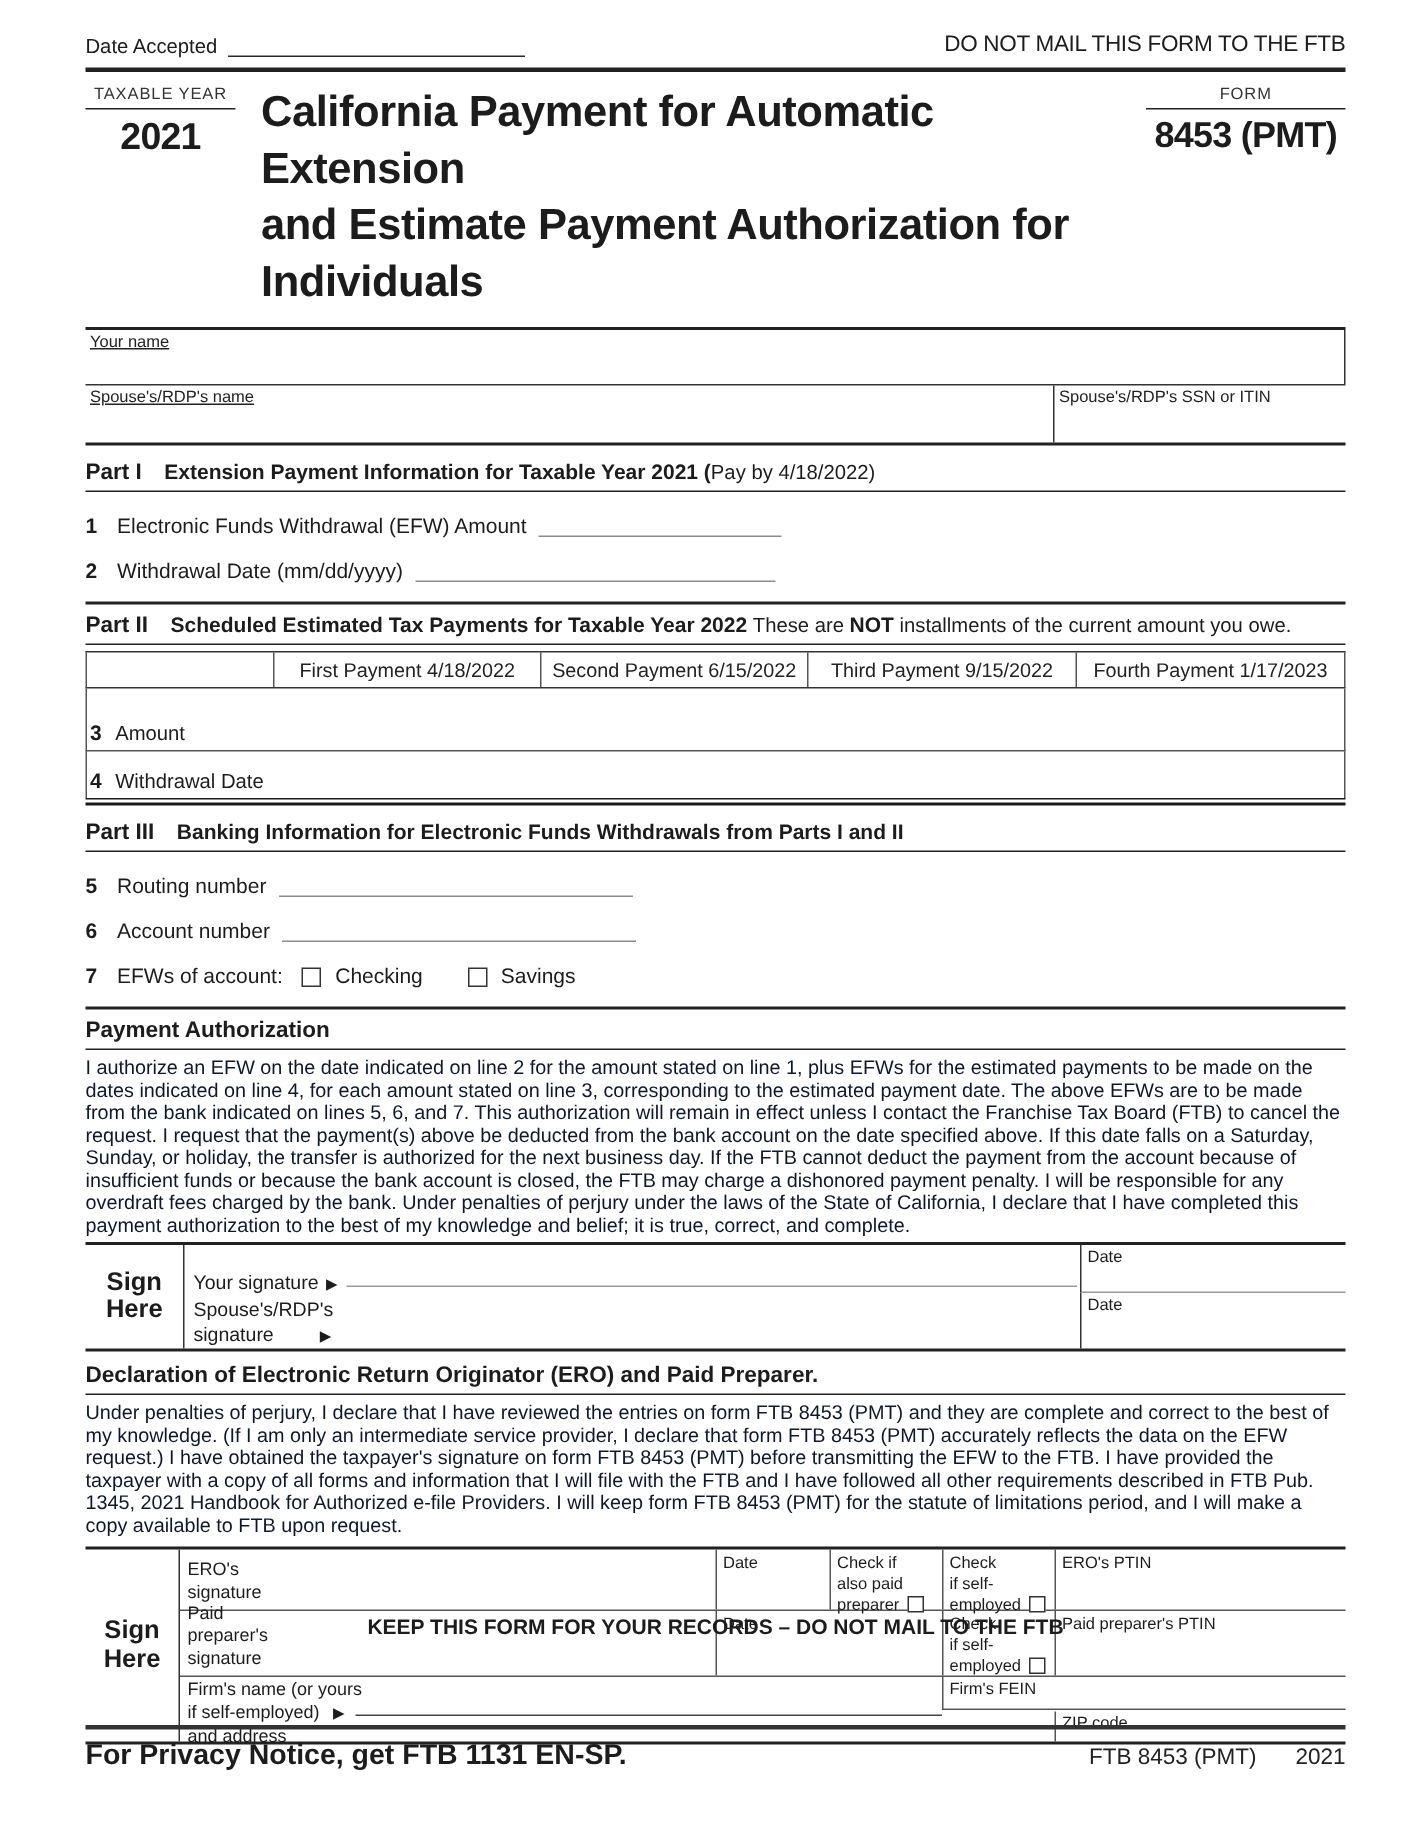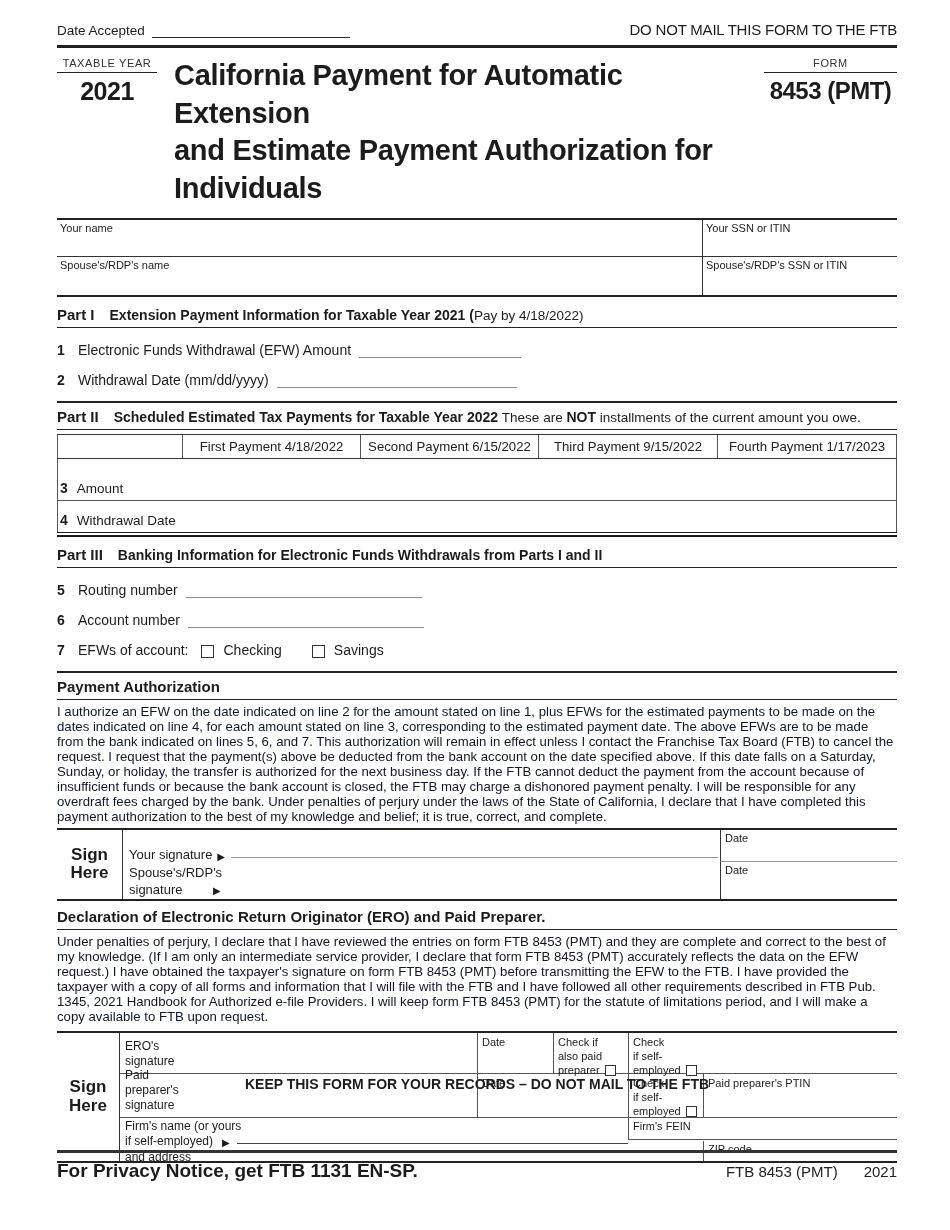--- a/index.html
+++ b/index.html
@@ -30,21 +30,21 @@
   .main-title { flex:1; padding-left:17px; font-size:29px; font-weight:bold; line-height:1.3; letter-spacing:-0.3px; }
   .form-box { width:133px; text-align:center; }
   .form-label { font-size:11px; letter-spacing:0.6px; padding-bottom:3px; border-bottom:1.6px solid #222; color:#333; }
   .form-number { font-size:24px; font-weight:bold; margin-top:4px; letter-spacing:-0.5px; white-space:nowrap; }
 
   
   .name-table { margin-top:10px; border-top:2.5px solid #222; border-bottom:2.5px solid #222; }
   .nt-row { display:flex; }
   .nt-row.first { border-bottom:1px solid #333; }
   .nt-cell { font-size:11px; padding:2px 0 0 3px; color:#222; }
-  .nt-left { flex:1; border-right:1px solid #333; height:36px; }
+  .nt-left { flex:1; border-right:1px solid #333; height:36px;text-decoration:underline; }
   .nt-right { width:194px; height:36px; }
   .nt-row.second .nt-left, .nt-row.second .nt-right { height:38px; }
 
   
   .part-header { display:flex; align-items:baseline; border-bottom:1.5px solid #222; padding-bottom:4px; }
   .part-num { font-weight:bold; font-size:15px; margin-right:15px; white-space:nowrap; }
   .part-title { font-weight:bold; font-size:14px; }
   .part-note-reg { font-weight:normal; font-size:13.5px; }
   .ph-part1 { margin-top:9px; }
   .ph-part2 { margin-top:13px; border-top:2.5px solid #222; padding-top:5px; }
@@ -157,23 +157,20 @@
         <div class="form-label">FORM</div>
         <div class="form-number">8453 (PMT)</div>
       </div>
     </div>
 
     <div class="name-table">
       <div class="nt-row first">
         <div class="nt-cell nt-left">
           <span>Your name</span>
         </div>
-        <div class="nt-cell nt-right">
-          <span>Your SSN or ITIN</span>
-        </div>
       </div>
       <div class="nt-row second">
         <div class="nt-cell nt-left">
           <span>Spouse's/RDP's name</span>
         </div>
         <div class="nt-cell nt-right">
           <span>Spouse's/RDP's SSN or ITIN</span>
         </div>
       </div>
     </div>
@@ -300,20 +297,23 @@
           <div class="ecell echk1">
             <span class="preline">Check if
 also paid
 preparer</span><span class="cb-sm"></span>
           </div>
           <div class="ecell echk2">
             <span class="preline">Check
 if self-
 employed</span><span class="cb-sm"></span>
           </div>
+          <div class="ecell eptin">
+            <span>ERO's PTIN</span>
+          </div>
         </div>
         <div class="ero-row ero-row2">
           <div class="esig nol preline">Paid
 preparer's
 signature</div>
           <div class="ecell edate2">
             <span>Date</span>
           </div>
           <div class="ecell echk2">
             <span class="preline">Check

